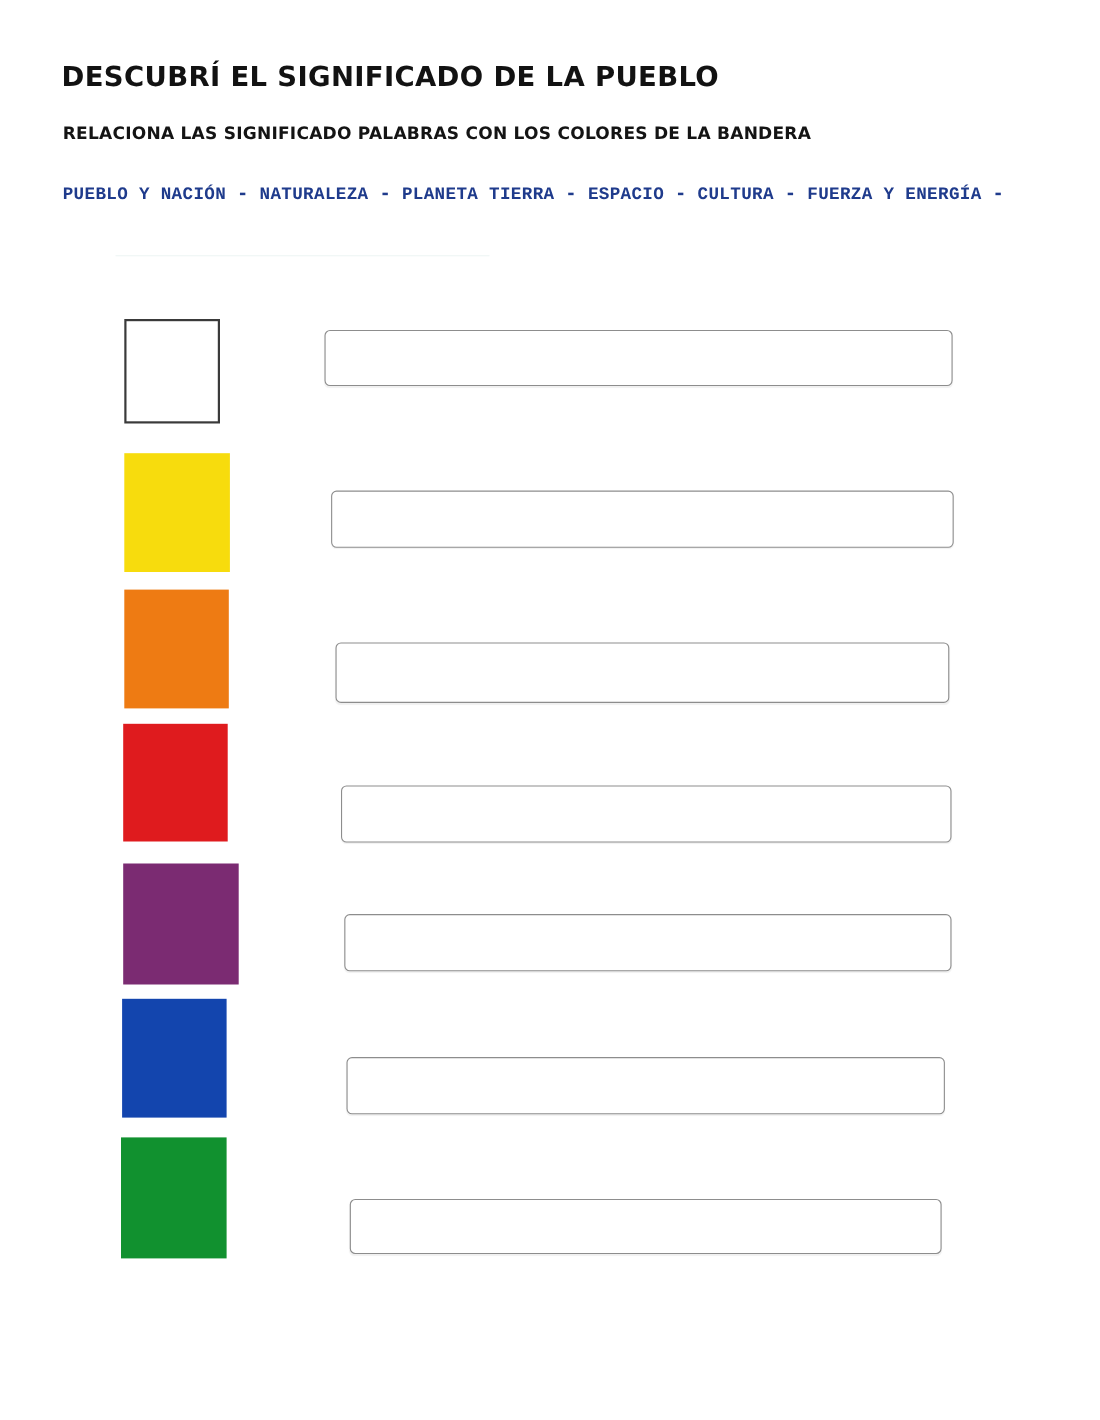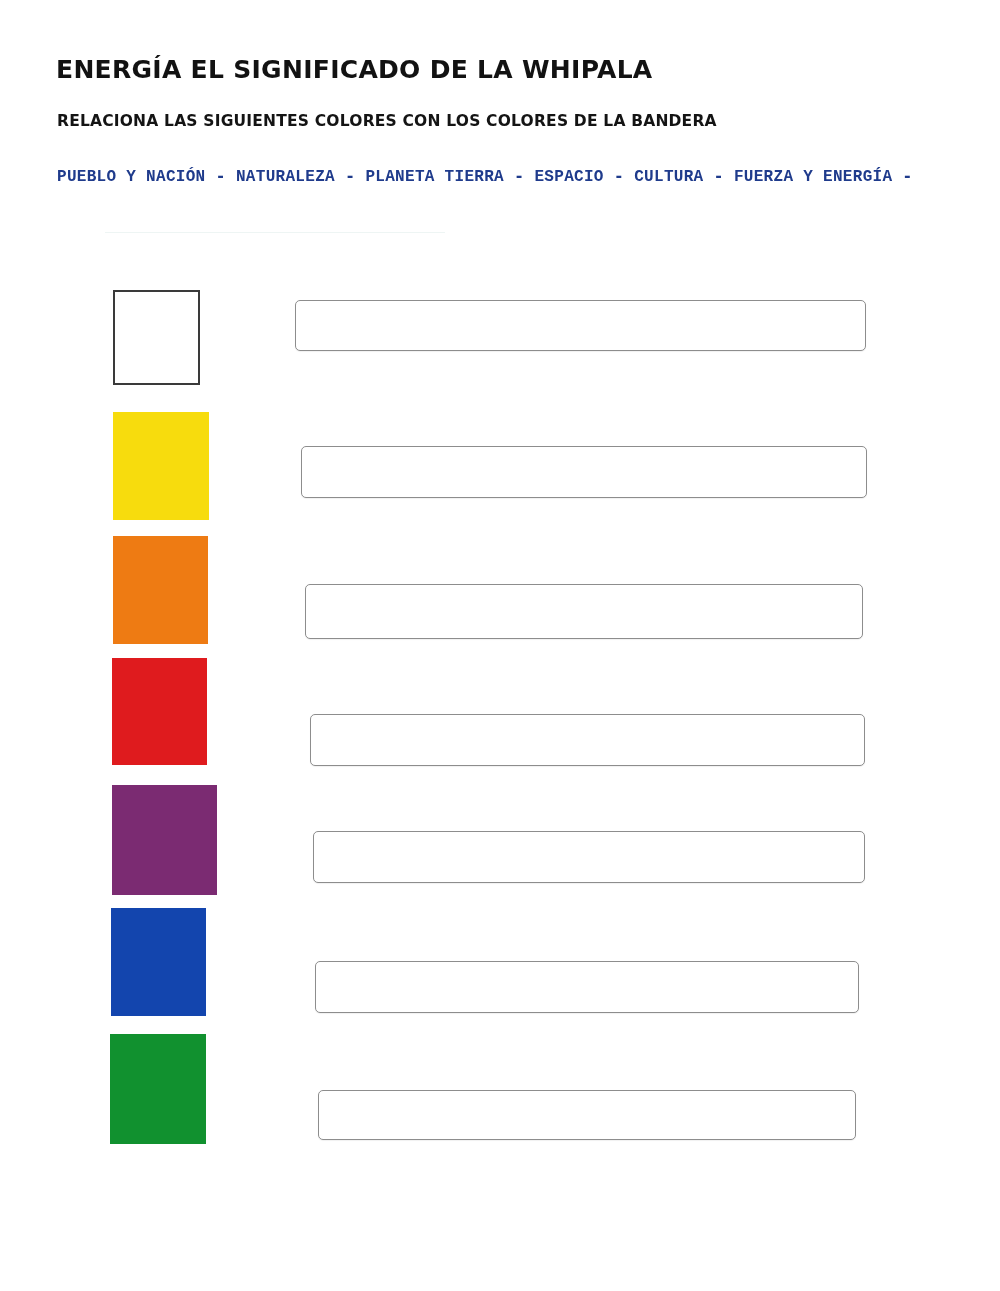--- a/index.html
+++ b/index.html
@@ -94,23 +94,23 @@
     outline: none;
     box-shadow: 0 1px 1px rgba(0,0,0,0.06);
   }
   .answer-box::placeholder { color: #b9b9b9; }
 </style>
 </head>
 <body>
 
 <div class="page">
 
-  <div class="worksheet-title">ENERGÍA EL SIGNIFICADO DE LA WHIPALA</div>
+  <div class="worksheet-title">DESCUBRÍ EL SIGNIFICADO DE LA PUEBLO</div>
 
-  <div class="worksheet-instruction">RELACIONA LAS SIGUIENTES COLORES CON LOS COLORES DE LA BANDERA</div>
+  <div class="worksheet-instruction">RELACIONA LAS SIGNIFICADO PALABRAS CON LOS COLORES DE LA BANDERA</div>
 
   <div class="word-bank"><span class="word">PUEBLO Y NACIÓN</span><span class="sep">  -  </span><span class="word">NATURALEZA</span><span class="sep">  -  </span><span class="word">PLANETA TIERRA</span><span class="sep">  -  </span><span class="word">ESPACIO</span><span class="sep">  -  </span><span class="word">CULTURA</span><span class="sep">  -  </span><span class="word">FUERZA Y ENERGÍA</span><span class="sep">  -  </span></div>
 
   <div class="faint-rule"></div>
 
   <div class="match-area">
     <div id="swatch-host">
         <div class="swatch outlined" style="left: 113px; top: 290px; width: 87px; height: 95px; background: rgb(255, 255, 255); border-color: rgb(58, 58, 58);"></div>
         <div class="swatch" style="left: 113px; top: 412px; width: 96px; height: 108px; background: rgb(247, 220, 13);"></div>
         <div class="swatch" style="left: 113px; top: 536px; width: 95px; height: 108px; background: rgb(238, 123, 19);"></div>

